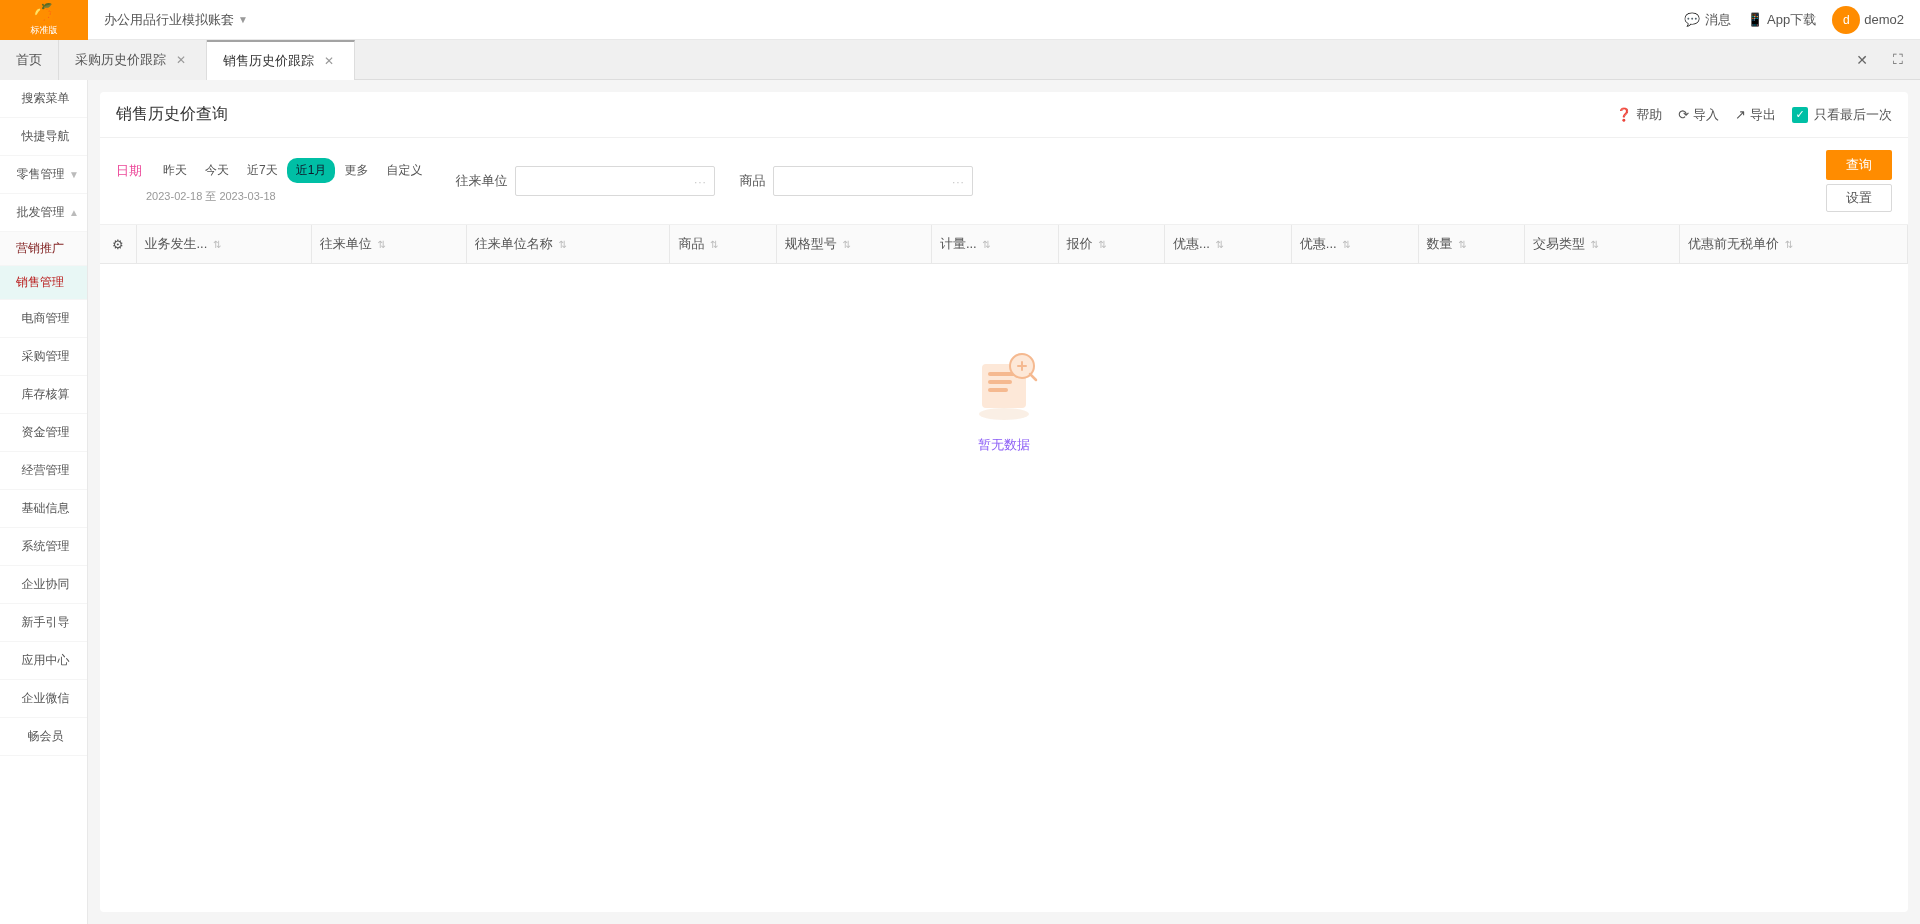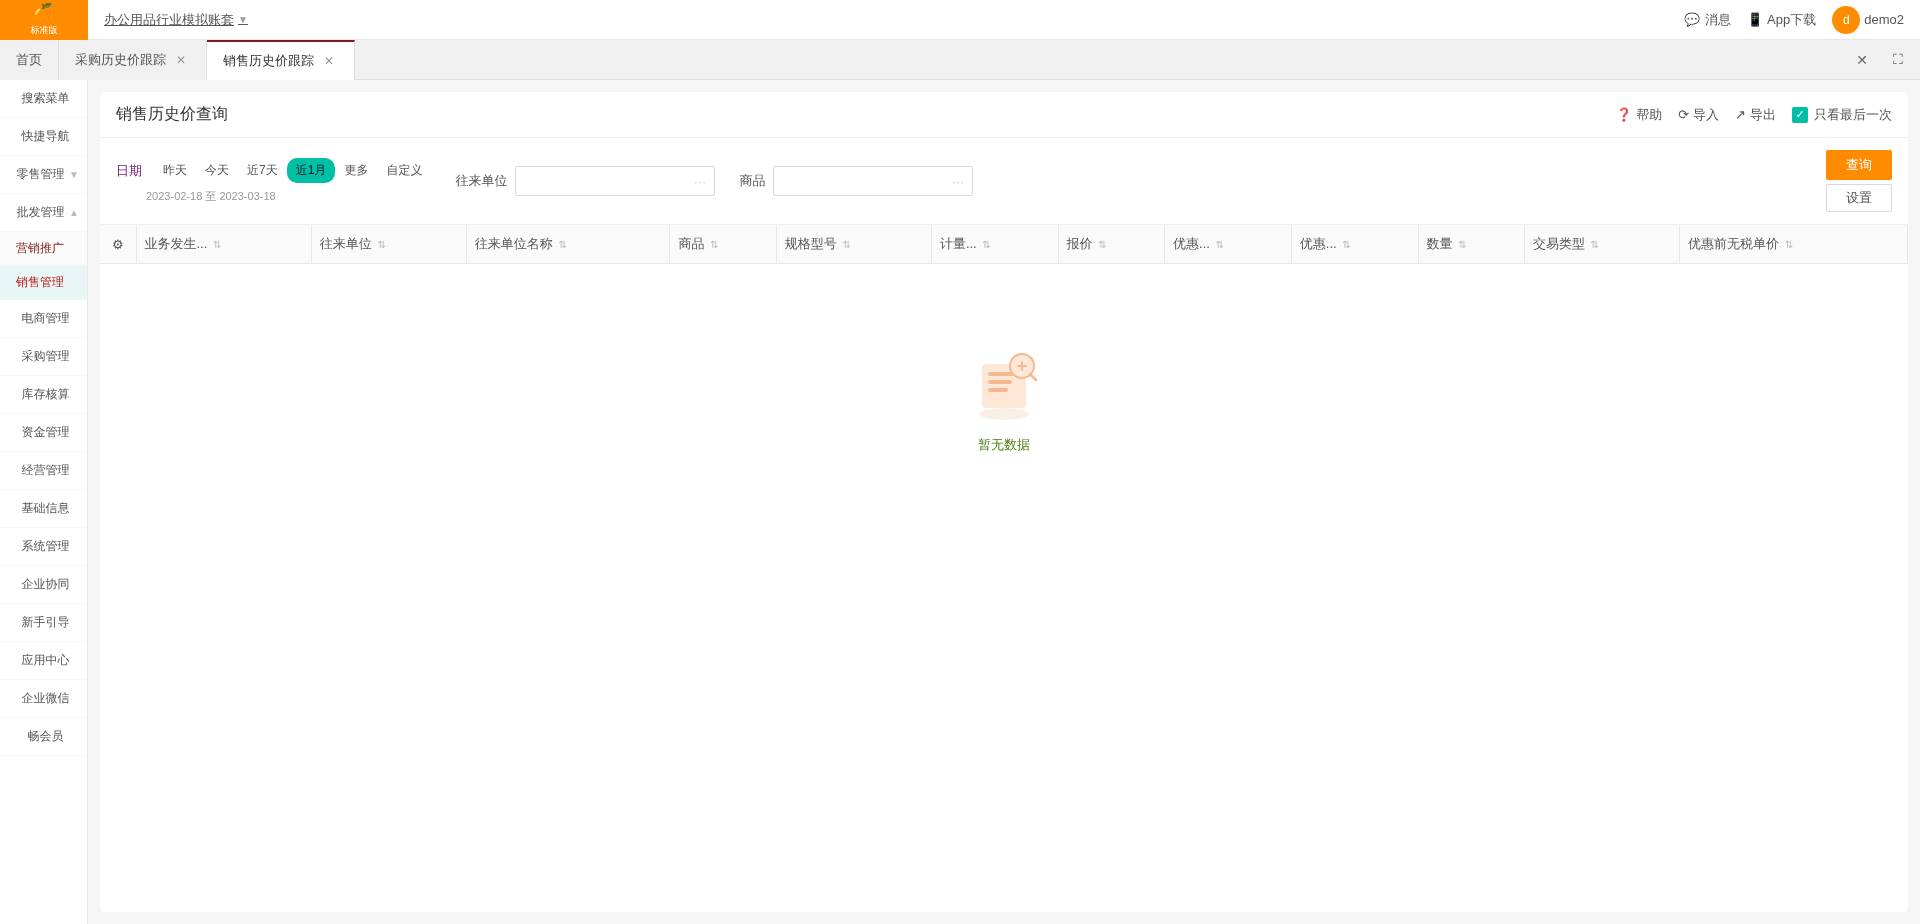--- a/index.html
+++ b/index.html
@@ -34,21 +34,20 @@
     .logo-icon { font-size: 18px; color: #fff; }
     .logo-text { font-size: 9px; color: #fff; }
     .app-selector {
       display: flex;
       align-items: center;
       gap: 4px;
       padding: 4px 8px;
       cursor: pointer;
       color: #555;
       font-size: 13px;
-      text-decoration: underline;
     }
     .dropdown-arrow { font-size: 10px; color: #999; }
     .top-header-right {
       display: flex;
       align-items: center;
       gap: 16px;
       color: #555;
     }
     .header-btn {
       display: flex;
@@ -88,21 +87,21 @@
       cursor: pointer;
       font-size: 13px;
       color: #555;
       border-right: 1px solid #ddd;
       background: #f0f0f0;
       white-space: nowrap;
     }
     .tab.active {
       background: #fff;
       color: #333;
-      border-top: 2px solid #7f1d1d;
+      border-top: 2px solid #a3a3a3;
     }
     .tab .close-icon {
       font-size: 12px;
       color: #999;
       cursor: pointer;
       padding: 2px 4px;
       border-radius: 2px;
     }
     .tab-actions {
       margin-left: auto;
@@ -315,21 +314,21 @@
       align-items: center;
       justify-content: center;
       padding: 80px 0;
     }
     .empty-icon {
       width: 80px;
       height: 80px;
       margin-bottom: 12px;
     }
     .empty-text {
-      color: #4d7c0f;
+      color: #8b5cf6;
       font-size: 13px;
     }
 
     
     .filter-row {
       display: flex;
       align-items: center;
       padding: 12px 16px;
       gap: 24px;
       border-bottom: 1px solid #f0f0f0;
@@ -501,21 +500,21 @@
             <div class="checkbox-checked">✓</div>
             <span>只看最后一次</span>
           </div>
         </div>
       </div>
 
       <div class="filter-row">
 
         <div class="filter-date-section">
           <div style="display:flex;align-items:center;gap:8px;">
-            <span class="filter-date-buttons" style="font-size:13px;color:#701a75;margin-right:4px;">日期</span>
+            <span class="filter-date-buttons" style="font-size:13px;color:#ec4899;margin-right:4px;">日期</span>
             <div class="filter-date-buttons">
               <span class="date-btn">昨天</span>
               <span class="date-btn">今天</span>
               <span class="date-btn">近7天</span>
               <span class="date-btn active">近1月</span>
               <span class="date-btn">更多</span>
               <span class="date-btn">自定义</span>
             </div>
           </div>
           <div class="date-range-text" style="margin-left:30px;">2023-02-18 至 2023-03-18</div>

